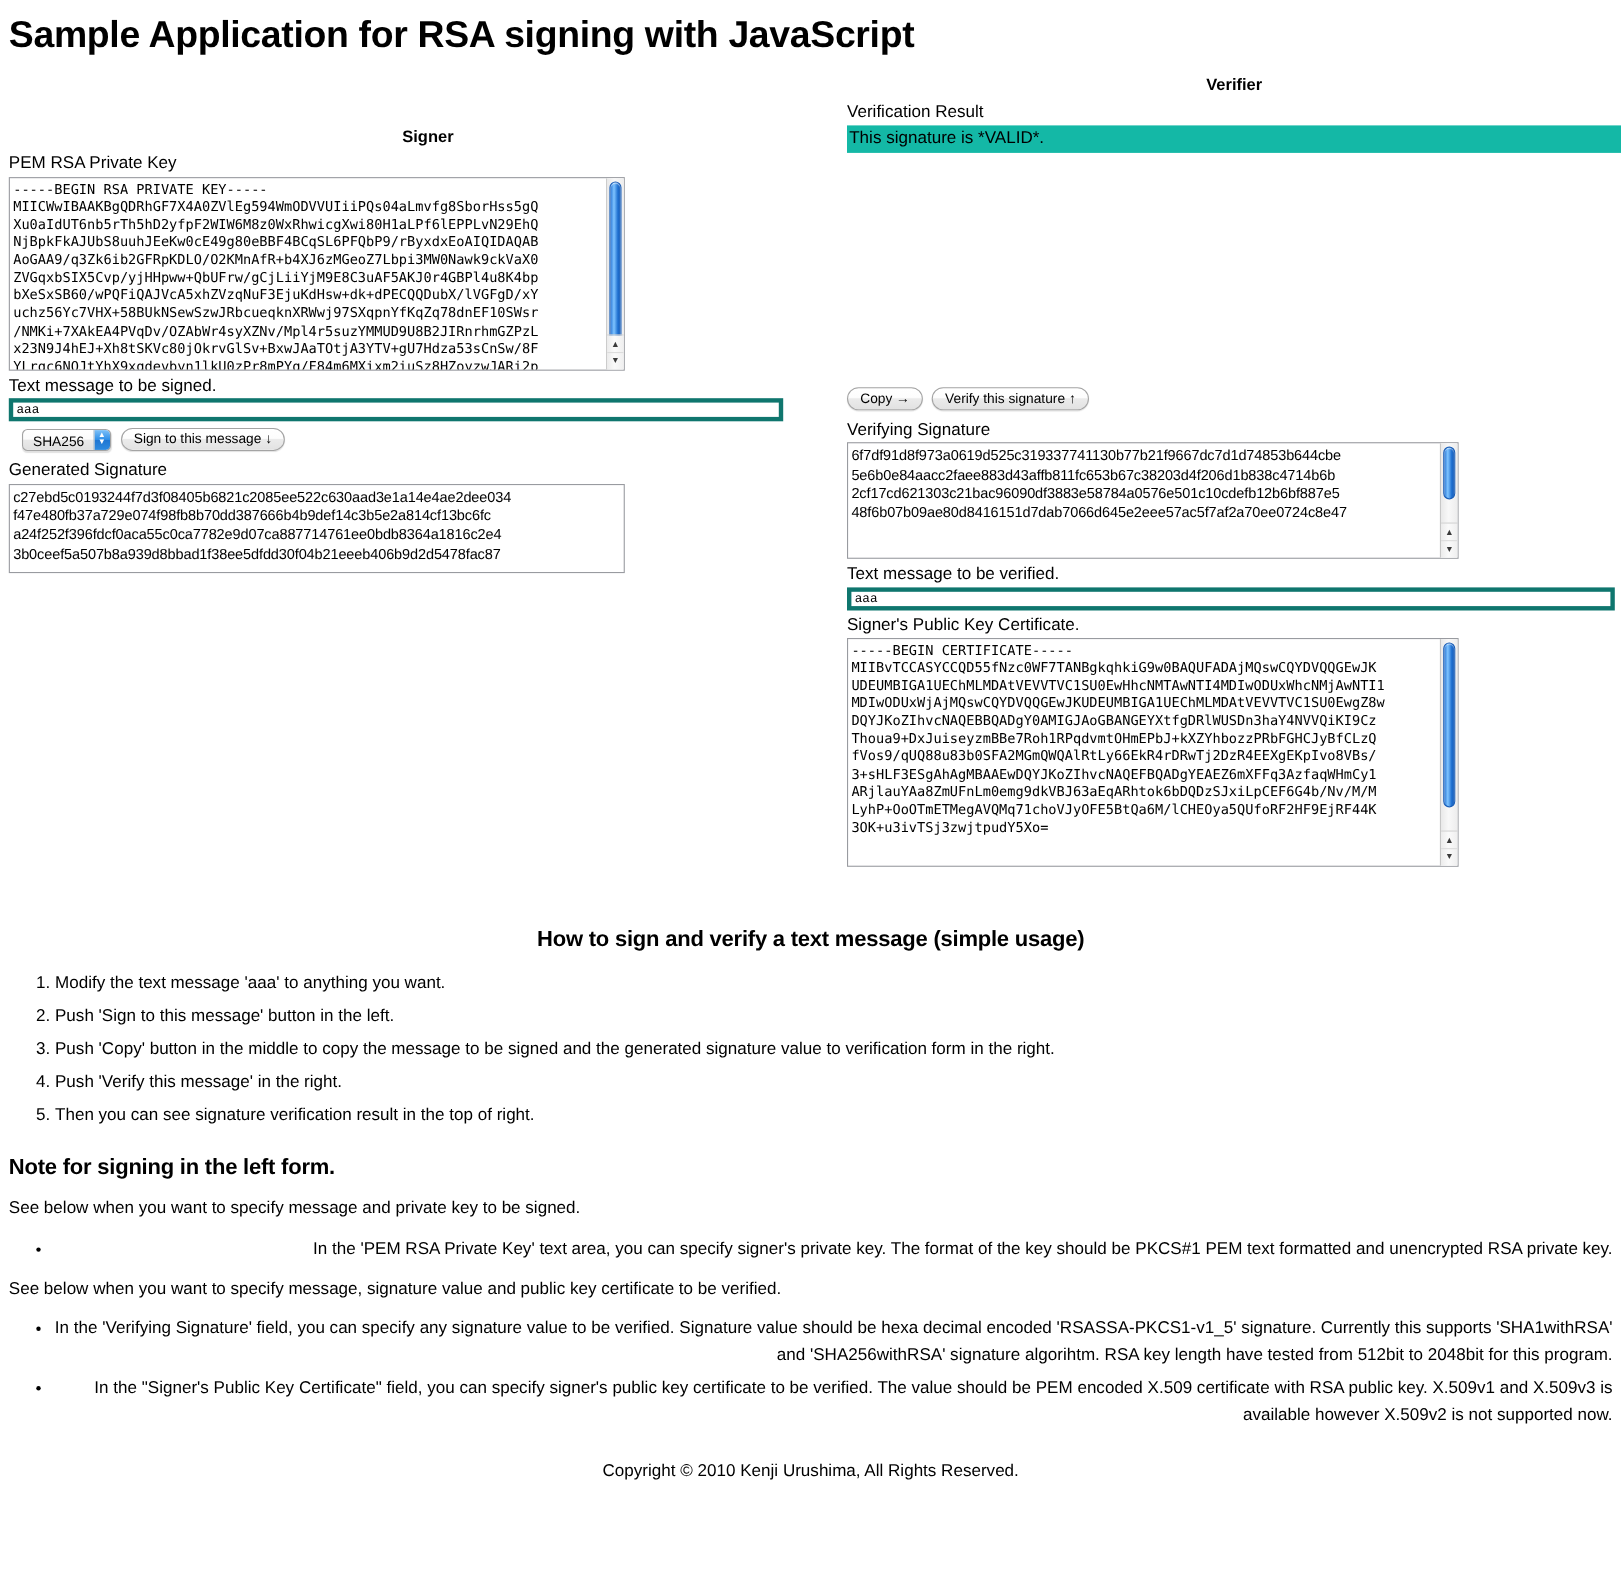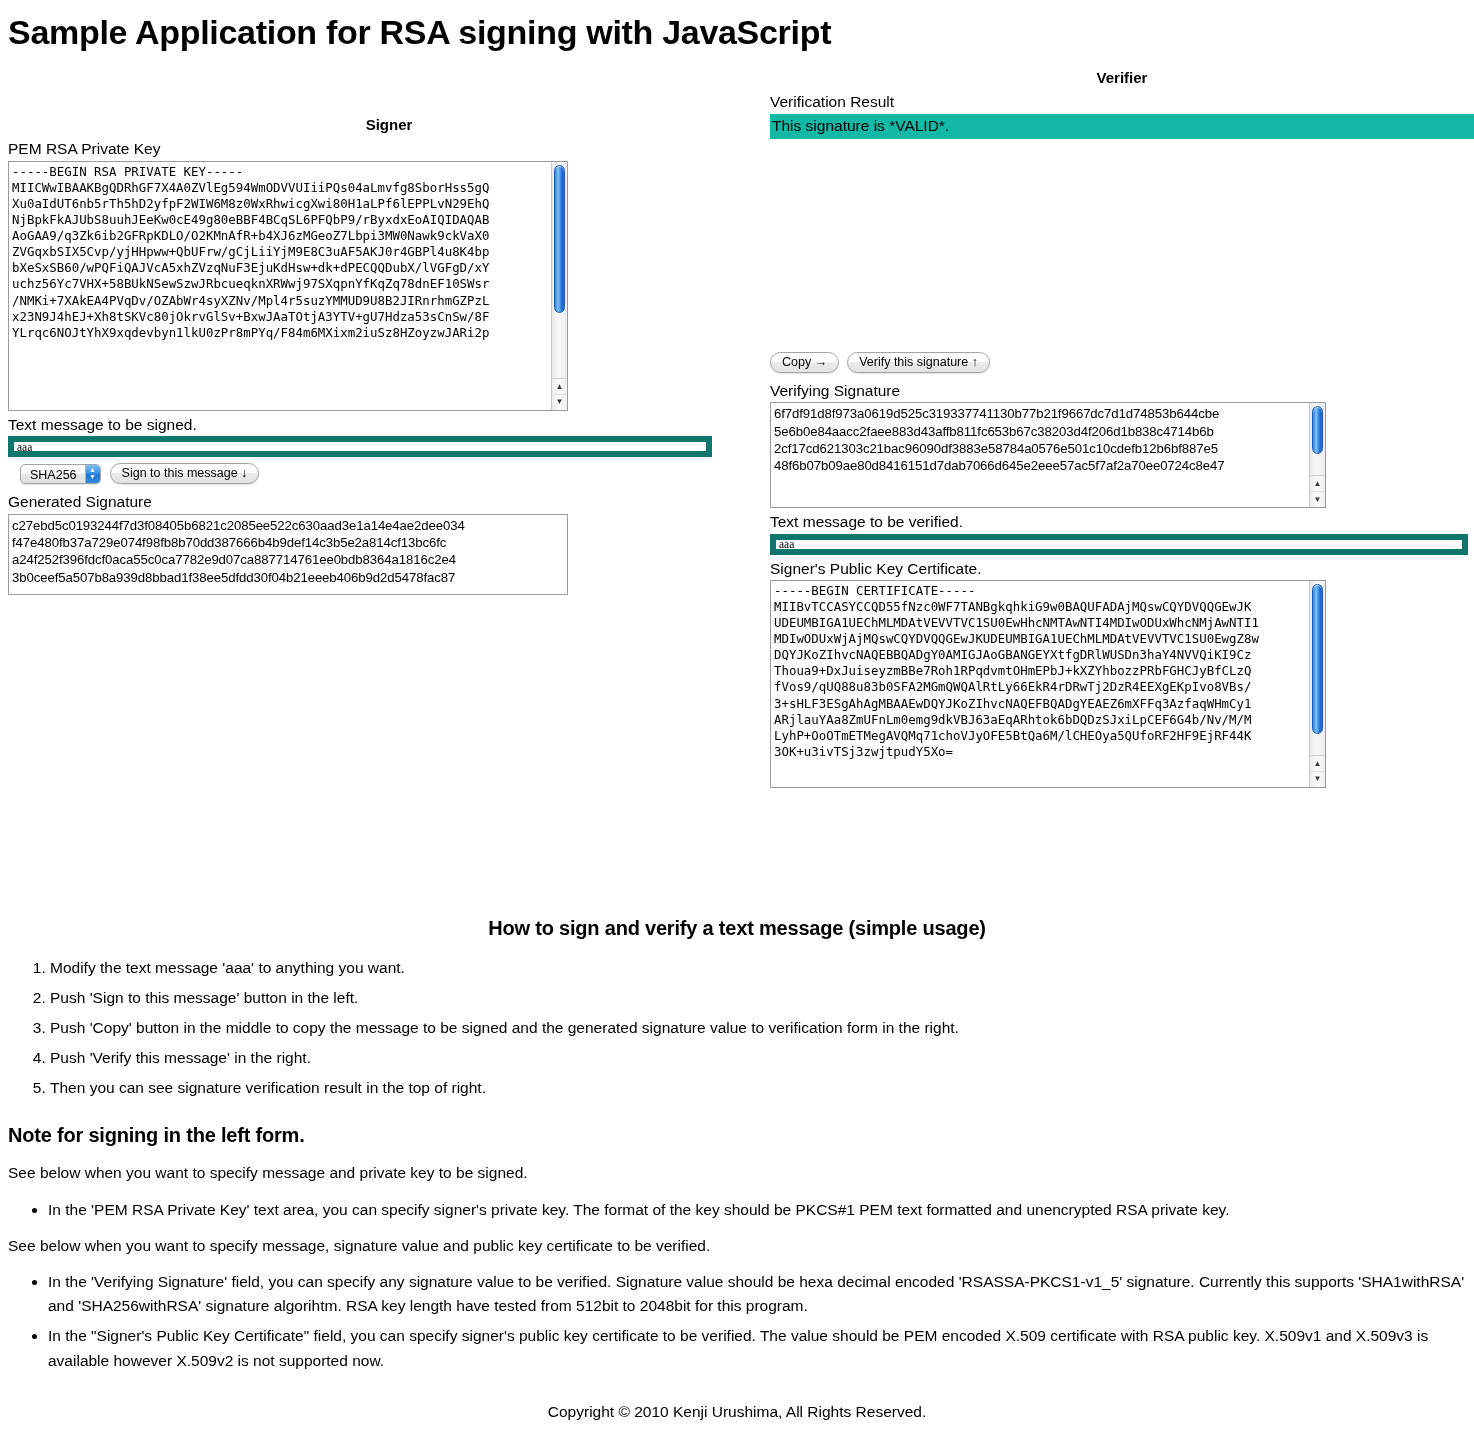--- a/index.html
+++ b/index.html
@@ -100,24 +100,24 @@
   .sb .arr {
     position: absolute; left: 0; right: 0; height: 16px;
     display: flex; align-items: center; justify-content: center;
     font-size: 8px; color: #3a3a3a; line-height: 1;
   }
   .sb .arr.up { top: 0; }
   .sb .arr.dn { bottom: 0; border-top: 1px solid #dcdcdc; }
 
   
   .txt-input {
-    border: 6px solid #0f766e;
+    border: 4px solid #0f766e;
     background: #fff;
     height: 21px;
-    font-family: Liberation Serif, serif;
+    font-family: Liberation Mono, monospace;
     font-size: 11.5px;
     padding: 1px 3px;
     color: #000;
     display: block;
     line-height: 17px;
   }
 
   
   .aqua-btn {
     display: inline-block;
@@ -191,21 +191,21 @@
   }
   .prose h3.first { margin-top: 8px; text-align: center; }
   .prose p { font-size: 15.5px; margin: 14px 0; line-height: 1.35; }
   .prose ol, .prose ul { margin: 12px 0; padding-left: 42px; }
   .prose ol li, .prose ul li {
     font-size: 15.5px;
     line-height: 1.55;
     margin: 6px 0;
   }
   .prose ul { padding-left: 40px; }
-  .prose ul li { list-style: disc; }
+  .prose ul li { list-style: disc; text-align: right; }
   .copyright {
     text-align: center;
     font-size: 15.5px;
     margin: 30px 0 12px 0;
   }
   .spacer-left { height: 300px; }
 </style>
 </head>
 <body>
 
@@ -214,21 +214,21 @@
   <h1 class="title">Sample Application for RSA signing with JavaScript</h1>
 
   <div class="columns">
 
     <div class="col-left">
 
       <div class="col-head" style="width:762px">Signer</div>
 
       <div class="field-label">PEM RSA Private Key</div>
 
-      <div class="ta-wrap with-sb" style="width:560px;height:250px">
+      <div class="ta-wrap with-sb" style="width:560px;height:176px">
         <div class="ta-text">-----BEGIN RSA PRIVATE KEY-----
 MIICWwIBAAKBgQDRhGF7X4A0ZVlEg594WmODVVUIiiPQs04aLmvfg8SborHss5gQ
 Xu0aIdUT6nb5rTh5hD2yfpF2WIW6M8z0WxRhwicgXwi80H1aLPf6lEPPLvN29EhQ
 NjBpkFkAJUbS8uuhJEeKw0cE49g80eBBF4BCqSL6PFQbP9/rByxdxEoAIQIDAQAB
 AoGAA9/q3Zk6ib2GFRpKDLO/O2KMnAfR+b4XJ6zMGeoZ7Lbpi3MW0Nawk9ckVaX0
 ZVGqxbSIX5Cvp/yjHHpww+QbUFrw/gCjLiiYjM9E8C3uAF5AKJ0r4GBPl4u8K4bp
 bXeSxSB60/wPQFiQAJVcA5xhZVzqNuF3EjuKdHsw+dk+dPECQQDubX/lVGFgD/xY
 uchz56Yc7VHX+58BUkNSewSzwJRbcueqknXRWwj97SXqpnYfKqZq78dnEF10SWsr
 /NMKi+7XAkEA4PVqDv/OZAbWr4syXZNv/Mpl4r5suzYMMUD9U8B2JIRnrhmGZPzL
 x23N9J4hEJ+Xh8tSKVc80jOkrvGlSv+BxwJAaTOtjA3YTV+gU7Hdza53sCnSw/8F

